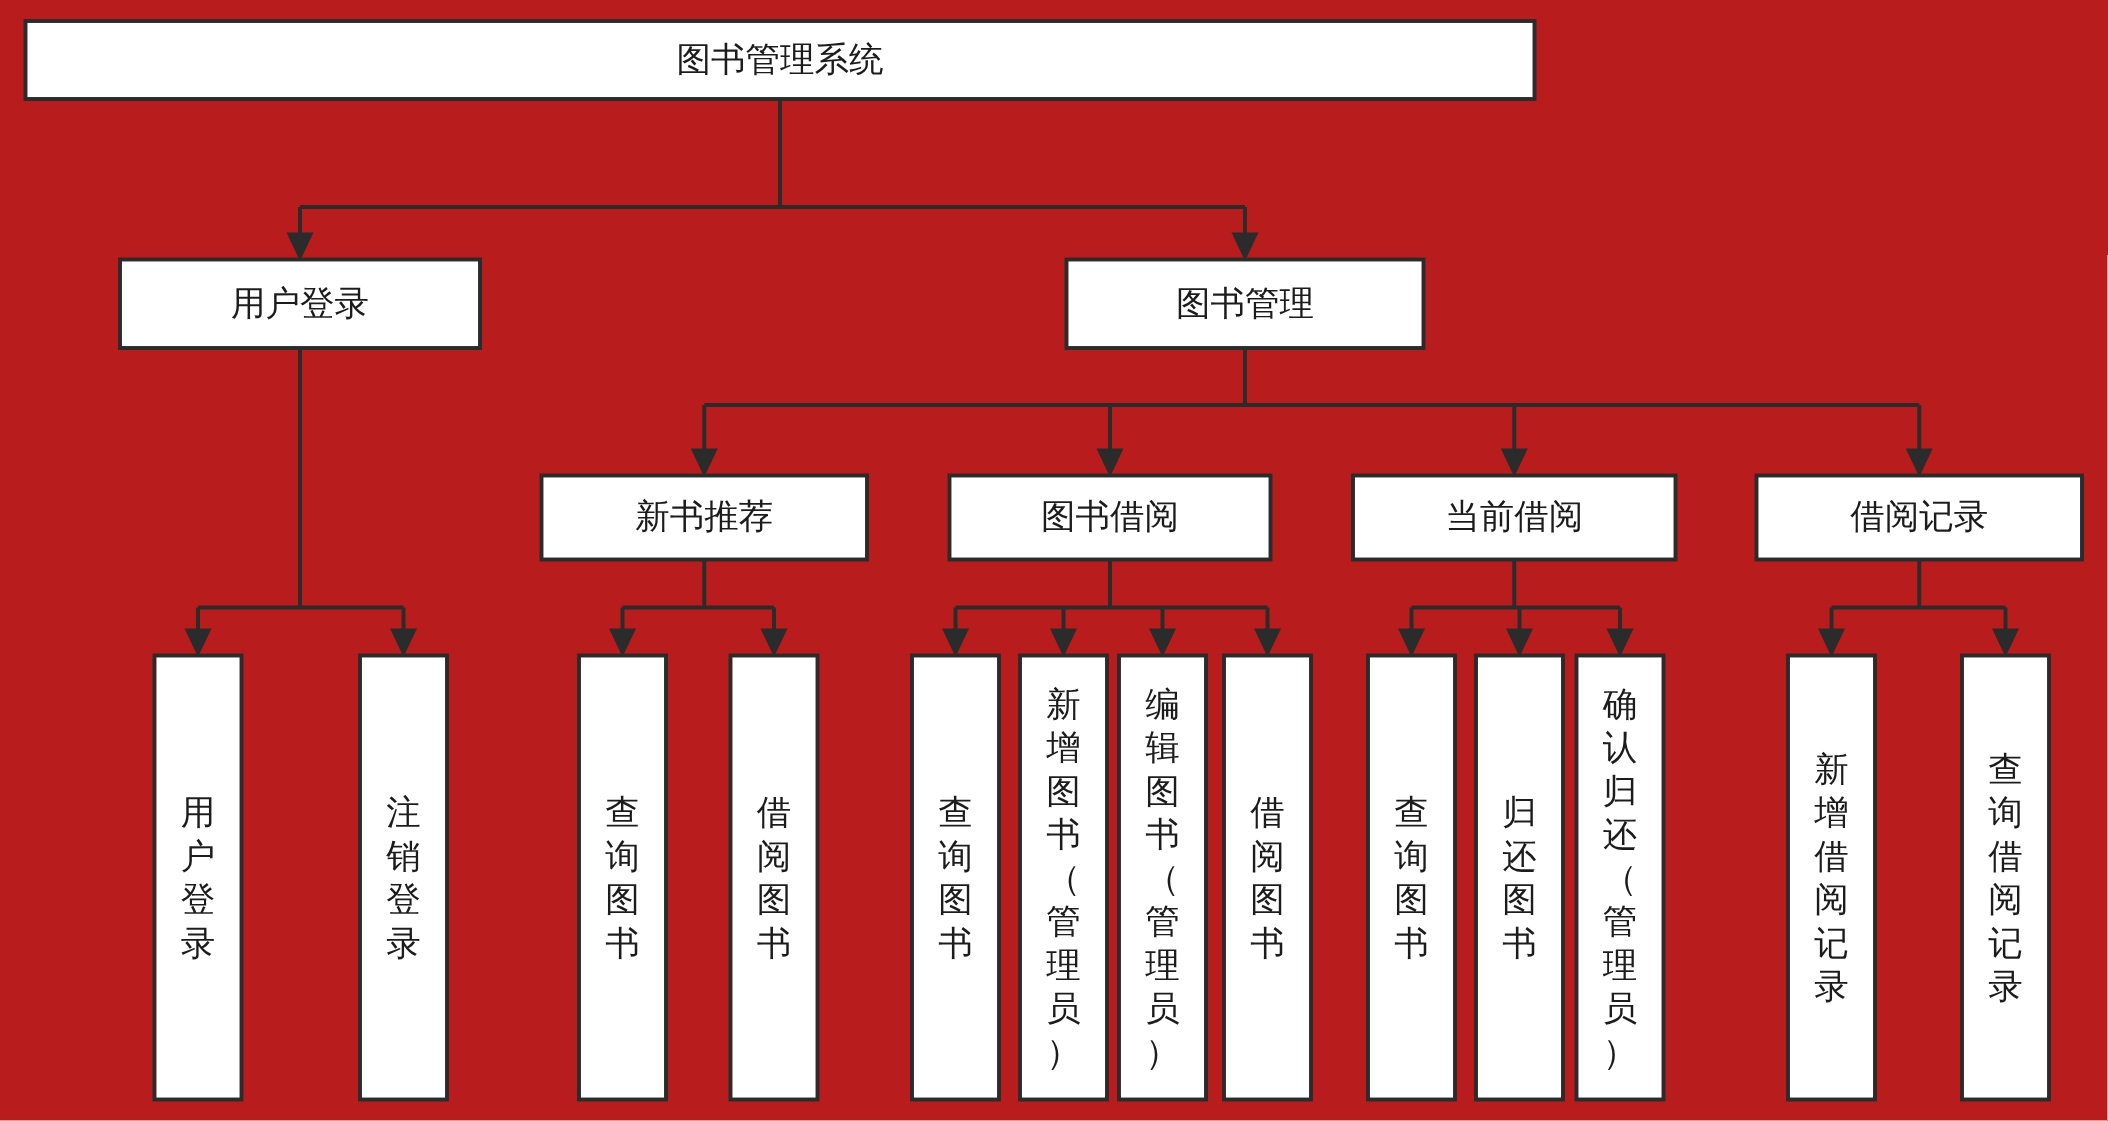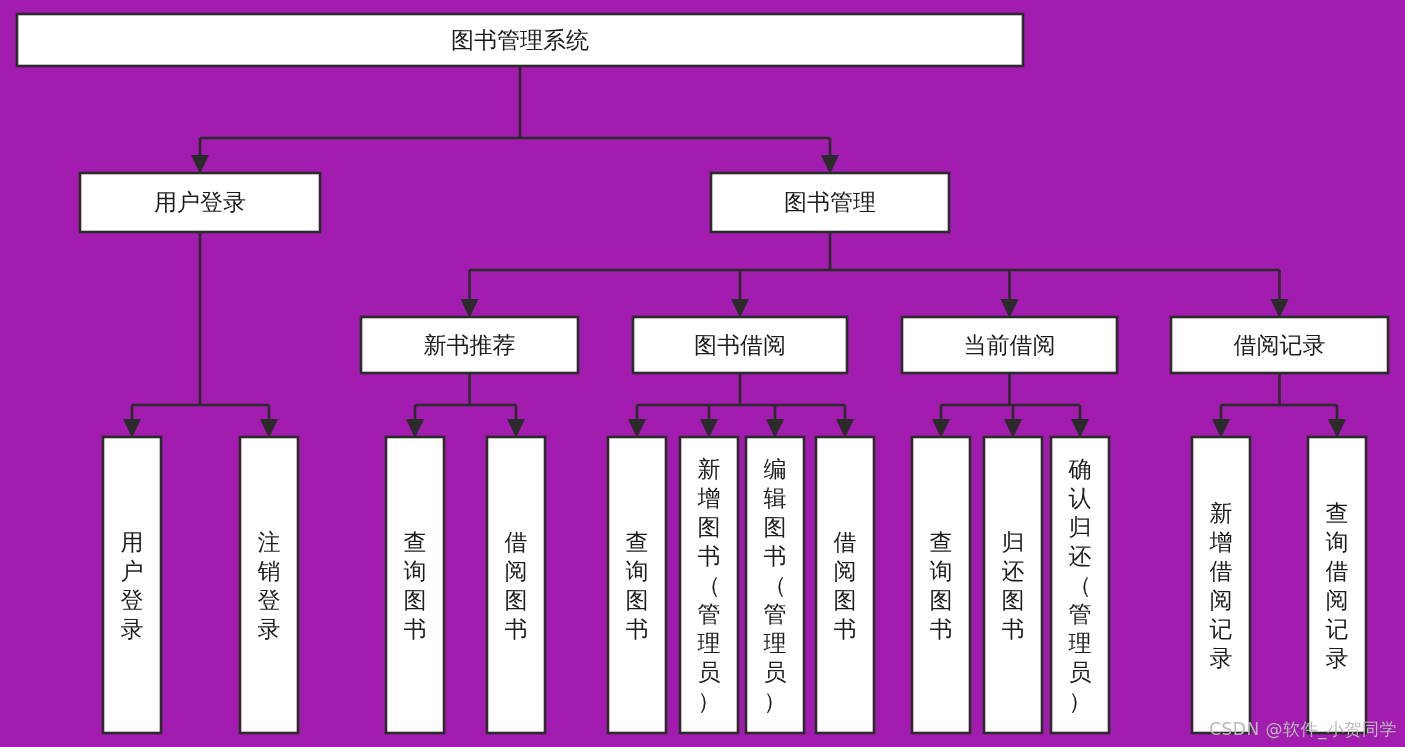--- a/index.html
+++ b/index.html
@@ -7,21 +7,21 @@
     padding: 0;
     background: #ffffff;
   }
   body {
     font-family: "DejaVu Sans", "Liberation Sans", sans-serif;
   }
   #canvas {
     position: relative;
     width: 1405px;
     height: 747px;
-    background: #a21caf;
+    background: #b91c1c;
     overflow: hidden;
   }
   svg#diagram {
     position: absolute;
     left: 0;
     top: 0;
     width: 1405px;
     height: 747px;
   }
   .node-rect {
@@ -213,14 +213,13 @@
         <g>
           <rect x="1192" y="437" width="58" height="296" class="node-rect"></rect>
           <text x="1221" class="node-label-v" y="520.62"><tspan x="1221" dy="0">新</tspan><tspan x="1221" dy="29">增</tspan><tspan x="1221" dy="29">借</tspan><tspan x="1221" dy="29">阅</tspan><tspan x="1221" dy="29">记</tspan><tspan x="1221" dy="29">录</tspan></text>
         </g>
         <g>
           <rect x="1308" y="437" width="58" height="296" class="node-rect"></rect>
           <text x="1337" class="node-label-v" y="520.62"><tspan x="1337" dy="0">查</tspan><tspan x="1337" dy="29">询</tspan><tspan x="1337" dy="29">借</tspan><tspan x="1337" dy="29">阅</tspan><tspan x="1337" dy="29">记</tspan><tspan x="1337" dy="29">录</tspan></text>
         </g>
       </g>
   </svg>
-  <div class="watermark">CSDN @软件_小贺同学</div>
 </div>
 
 </body></html>

